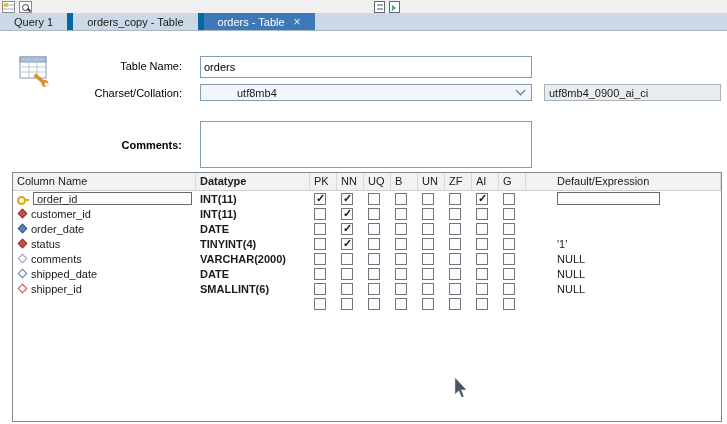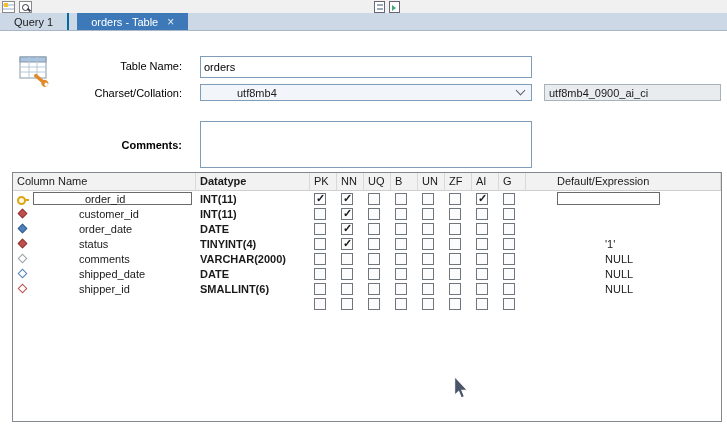--- a/index.html
+++ b/index.html
@@ -15,22 +15,22 @@
   .apply-icon::after { content:''; position:absolute; left:1px; top:1px; width:4px; height:4px; background:#f0c030; }
   .find-icon { border:1px solid #8a8a8a; background:#fff; }
   .find-icon::after { content:''; position:absolute; left:2px; top:2px; width:5px; height:5px; border:1px solid #334; border-radius:50%; }
   .find-icon::before { content:''; position:absolute; left:7px; top:7px; width:4px; height:2px; background:#334; transform:rotate(45deg); }
   .export-icon, .import-icon { width:11px; border:1px solid #667; background:#fff; }
   .export-icon::after { content:''; position:absolute; left:2px; top:2px; width:6px; height:2px; background:#9ab; box-shadow:0 4px 0 #9ab; }
   .import-icon::after { content:''; position:absolute; left:2px; top:3px; width:0; height:0; border-left:4px solid #4a7; border-top:3px solid transparent; border-bottom:3px solid transparent; }
 
   
   .tabbar { position:absolute; left:0; top:13px; width:100%; height:18px; background:#ccd8e6; border-bottom:1px solid #a9b6c6; display:flex; align-items:stretch; }
-  .tab { display:flex; align-items:center; padding:0 14px; border-right:2px solid #0369a1; color:#1a1a1a; white-space:nowrap; }
-  .tab.active { background:#3d79b8; color:#fff; border-right:none; margin-left:8px; }
+  .tab { display:flex; align-items:center; padding:0 14px; border-right:6px solid #0369a1; color:#1a1a1a; white-space:nowrap; }
+  .tab.active { background:#3d79b8; color:#fff; border-right:none; margin-left:0; }
   .tab-close { margin-left:9px; font-size:12px; line-height:10px; color:#e8eef6; cursor:default; }
 
   
   .content { position:absolute; left:0; top:31px; width:100%; height:379px; background:#fff; }
   .table-icon { position:absolute; left:16px; top:21px; width:36px; height:36px; }
   .flabel { position:absolute; left:20px; width:162px; text-align:right; color:#000; }
   .lbl-tablename { top:29px; }
   .lbl-charset { top:56px; }
   .lbl-comments { top:108px;font-weight:bold; }
   .finput { position:absolute; left:200px; top:25px; width:332px; height:17px; border:1px solid #7f9db9; font-family:"Liberation Sans",sans-serif; font-size:11px; padding:10px 3px; background:#fff; }
@@ -45,21 +45,21 @@
   .grid { position:absolute; left:12px; top:141px; width:710px; height:250px; border:1px solid #828790; background:#fff; overflow:hidden; }
   .grid-header { display:flex; height:18px; background:#f2f2f2; border-bottom:1px solid #cfcfcf; }
   .gh-cell { border-right:1px solid #d9d9d9; line-height:17px; white-space:nowrap; overflow:hidden; }
   .col-name { width:183px; padding-left:4px; }
   .col-type { width:114px; padding-left:4px;font-weight:bold; }
   .col-flag { width:27px; padding-left:4px; }
   .col-default { flex:1; padding-left:31px; }
   .grid-row { display:flex; height:15px; align-items:center; }
   .cell { display:flex; align-items:center; height:15px; white-space:nowrap; overflow:hidden; }
   .cell.col-name { padding-left:3px; }
-  .txt { display:inline-block;margin-left:48px; }
+  .txt { display:inline-block; }
   .name-editor { flex:1; height:13px; border:1px solid #6a6a6a; background:#fff; display:flex; align-items:center; padding:0 3px; margin-right:4px; }
   .default-editor { width:103px; height:13px; border:1px solid #6a6a6a; background:#fff; }
   .cb { width:12px; height:12px; border:1px solid #70767e; background:#fcfcfc; position:relative; flex:0 0 auto; }
   .cb.checked::after { content:'\2713'; position:absolute; left:1px; top:-2px; font-size:11px; font-weight:bold; color:#1a1a1a; }
 
   
   .colicon { flex:0 0 auto; }
   .icon-key { width:14px; height:10px; position:relative; margin-right:3px; }
   .icon-key::before { content:''; position:absolute; left:1px; top:2px; width:5px; height:5px; border:2px solid #dba514; border-radius:50%; background:#fff8e0; }
   .icon-key::after { content:''; position:absolute; left:8px; top:5px; width:5px; height:2px; background:#dba514; }
@@ -82,20 +82,23 @@
     </div>
   <div class="tgroup right">
       <div class="tbicon export-icon"></div>
       <div class="tbicon import-icon"></div>
     </div>
 </div>
 
 <div class="tabbar">
     <div class="tab">
       <div class="tab-label">Query 1</div>
+    </div>
+    <div class="tab">
+      <div class="tab-label">orders_copy - Table</div>
     </div>
     <div class="tab active">
       <div class="tab-label">orders - Table</div>
       <div class="tab-close">×</div>
     </div>
   </div>
 
 <div class="content">
 
   <div class="table-icon">

